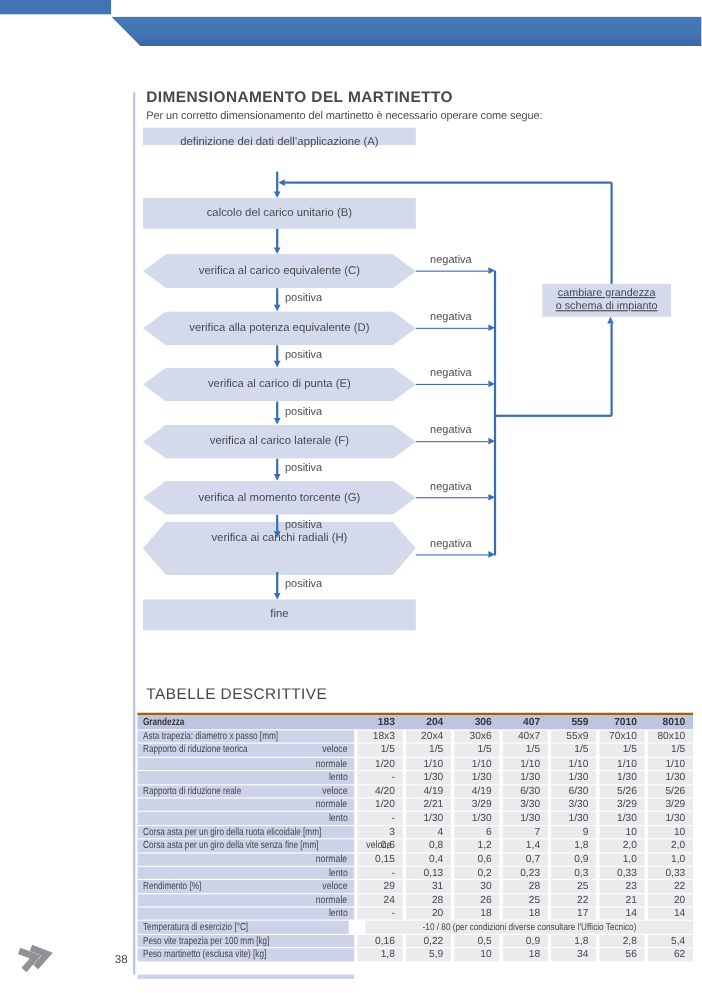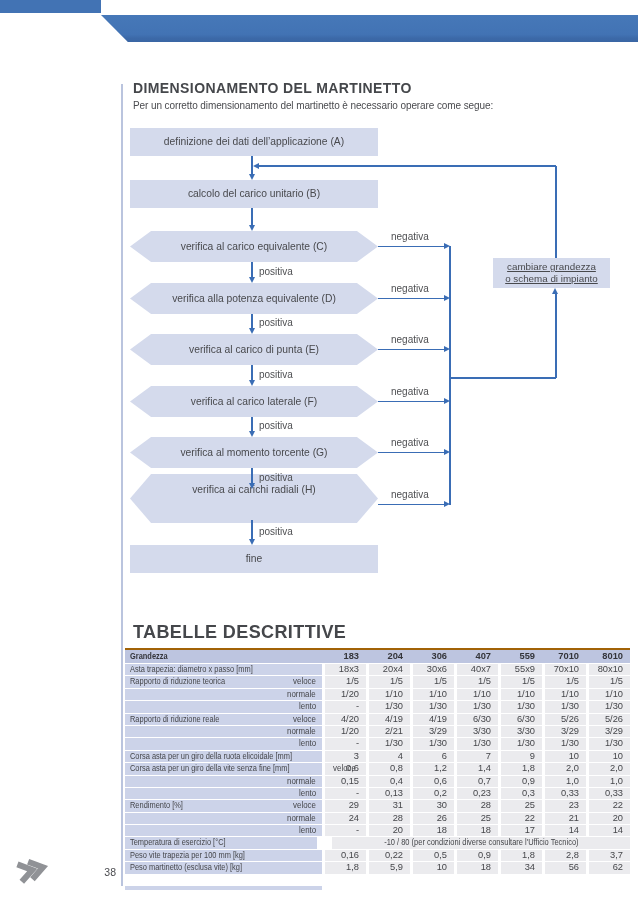--- a/index.html
+++ b/index.html
@@ -10,21 +10,21 @@
   .hdr-strip{position:absolute;left:0;top:0;width:101px;height:13px;background:#4273b4;}
   .hdr-bar{position:absolute;left:101px;top:15px;width:537px;height:27px;
            background:linear-gradient(to bottom,#4678b8 0%,#4273b4 72%,#3c69a8 86%,#3a66a4 100%);
            clip-path:polygon(0 0,100% 0,100% 100%,5% 100%);}
 
   
   .left-rule{position:absolute;left:121px;top:84px;width:2px;height:802px;background:#bac4de;}
   .doc-title{position:absolute;left:133px;top:80px;font-size:14px;font-weight:bold;
              letter-spacing:0.4px;color:#45474b;}
   .doc-sub{position:absolute;left:133px;top:100px;font-size:10px;letter-spacing:-0.1px;color:#4a4b4f;}
-  .tbl-title{position:absolute;left:133px;top:622px;font-size:18px;font-weight:bold;
+  .tbl-title{position:absolute;left:133px;top:622px;font-size:14px;font-weight:normal;
              letter-spacing:0.4px;color:#45474b;}
 
   
   .fc{position:absolute;left:0;top:0;width:638px;height:620px;}
   .fc-node{position:absolute;left:130px;width:248px;background:#d4daec;text-align:center;
            font-size:10.3px;color:#48494d;white-space:nowrap;}
   .fc-node.hex{clip-path:polygon(0 50%,8.5% 0,91.5% 0,100% 50%,91.5% 100%,8.5% 100%);}
   .fc-vline{position:absolute;width:1.5px;background:#3a6db5;}
   .fc-hline{position:absolute;height:1.5px;background:#3a6db5;}
   .fc-head-down{position:absolute;width:0;height:0;border-left:3.5px solid transparent;
@@ -74,21 +74,21 @@
   <div class="left-rule"></div>
 
   <div class="doc-title">DIMENSIONAMENTO DEL MARTINETTO</div>
   <div class="doc-sub">Per un corretto dimensionamento del martinetto è necessario operare come segue:</div>
 
   <div class="fc">
     <div class="fc-sidebox">
       <div>cambiare grandezza</div>
       <div>o schema di impianto</div>
     </div>
-  <div class="fc-node rect" style="top: 128px; height: 28px; line-height: 28px;">definizione dei dati dell’applicazione (A)</div>
+  <div class="fc-node rect" style="top: 116px; height: 16px; line-height: 28px;">definizione dei dati dell’applicazione (A)</div>
       <div class="fc-node hex" style="top: 231px; height: 31px; line-height: 31px;">verifica al carico equivalente (C)</div>
       <div class="fc-node rect" style="top: 180px; height: 28px; line-height: 28px;">calcolo del carico unitario (B)</div>
       <div class="fc-node hex" style="top: 283px; height: 31px; line-height: 31px;">verifica alla potenza equivalente (D)</div>
       <div class="fc-node hex" style="top: 334px; height: 31px; line-height: 31px;">verifica al carico di punta (E)</div>
       <div class="fc-node hex" style="top: 386px; height: 31px; line-height: 31px;">verifica al carico laterale (F)</div>
       <div class="fc-node hex" style="top: 437px; height: 31px; line-height: 31px;">verifica al momento torcente (G)</div>
       <div class="fc-node hex" style="top: 474px; height: 49px; line-height: 31px;">verifica ai carichi radiali (H)</div>
       <div class="fc-node rect" style="top: 545px; height: 28px; line-height: 28px;">fine</div>
       <div class="fc-vline" style="left: 251.3px; top: 156px; height: 19px;"></div>
       <div class="fc-head-down" style="left: 248.5px; top: 174px;"></div>
@@ -342,21 +342,21 @@
       <div class="t-row">
         <div class="t-wrap">
           <div class="t-label"><span>Peso vite trapezia per 100 mm [kg]</span></div>
         </div>
         <div class="t-cell">0,16</div>
         <div class="t-cell">0,22</div>
         <div class="t-cell">0,5</div>
         <div class="t-cell">0,9</div>
         <div class="t-cell">1,8</div>
         <div class="t-cell">2,8</div>
-        <div class="t-cell">3,7</div>
+        <div class="t-cell">5,4</div>
       </div>
       <div class="t-row">
         <div class="t-wrap">
           <div class="t-label"><span>Peso martinetto (esclusa vite) [kg]</span></div>
         </div>
         <div class="t-cell">1,8</div>
         <div class="t-cell">5,9</div>
         <div class="t-cell">10</div>
         <div class="t-cell">18</div>
         <div class="t-cell">34</div>

